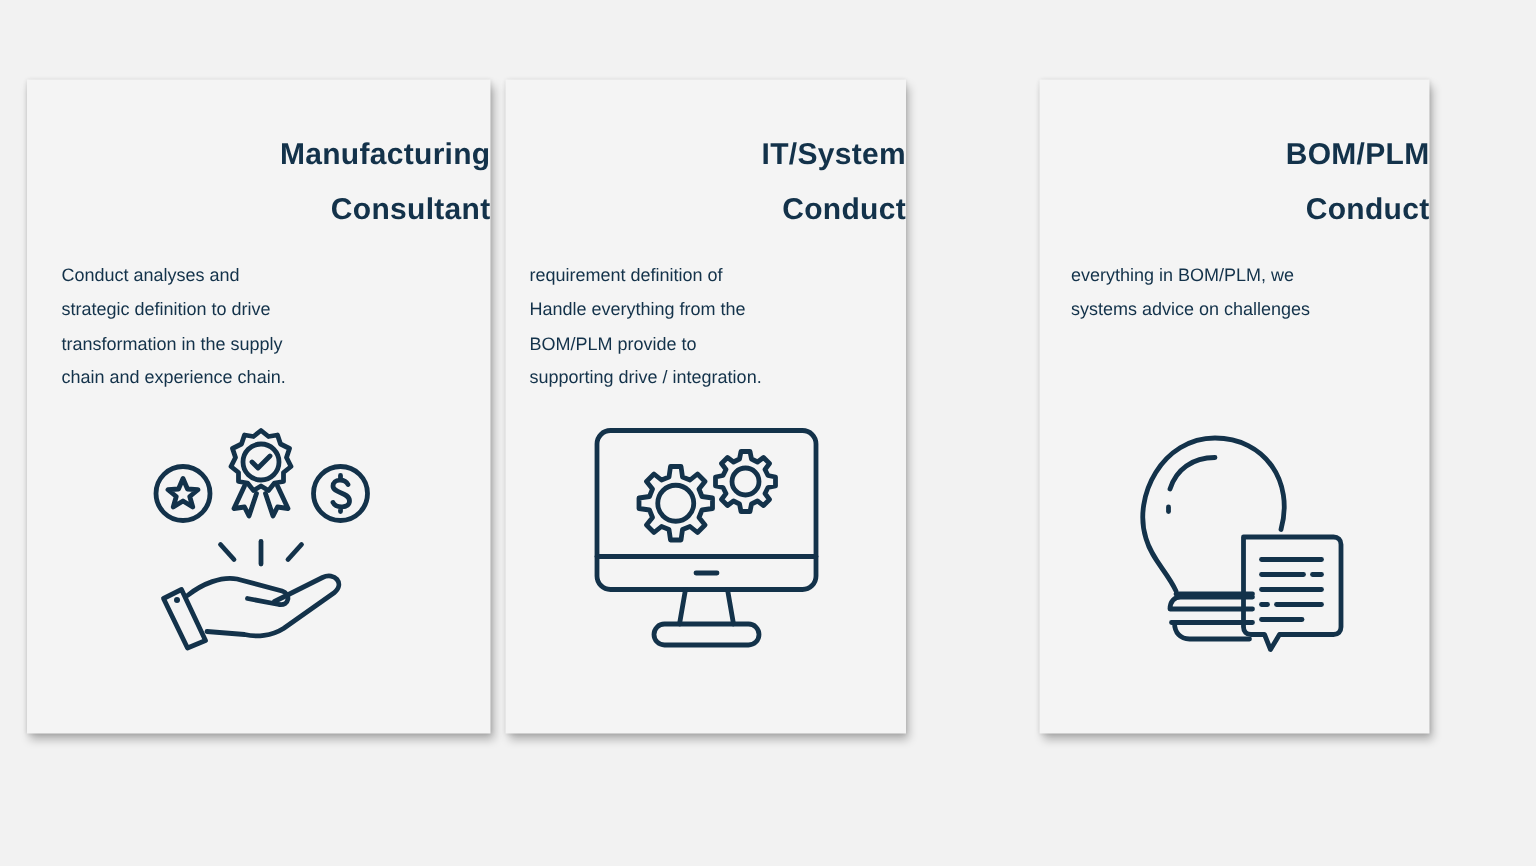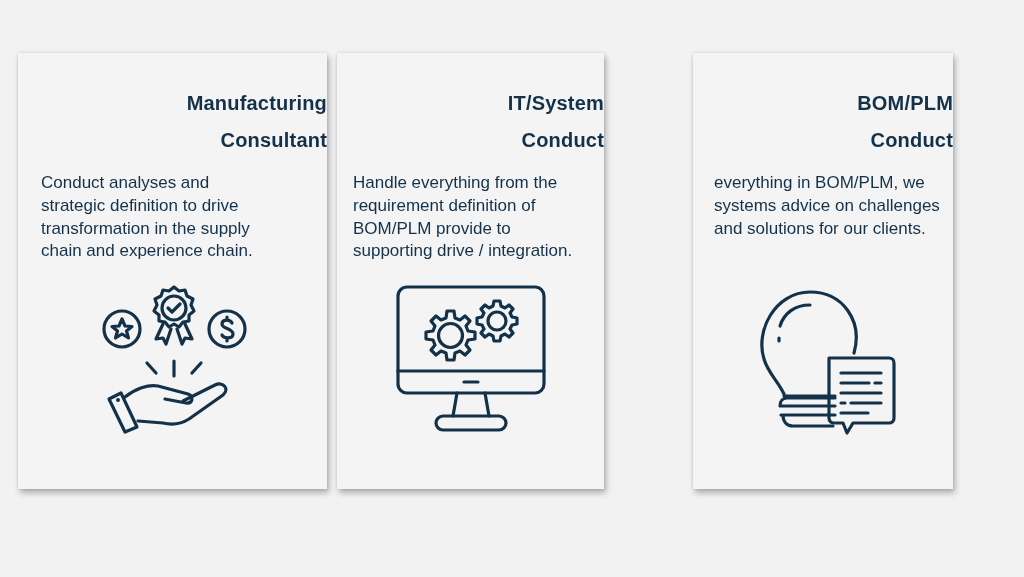--- a/index.html
+++ b/index.html
@@ -37,21 +37,21 @@
       line-height: 37px;
       font-weight: 700;
       color: #13324a;
       letter-spacing: 0.2px;
     }
     .card-title span { display: block; }
 
     .card-desc {
       position: absolute;
       top: 119px;
-      font-size: 17px;
+      font-size: 12px;
       line-height: 22.8px;
       color: #13324a;
       white-space: nowrap;
     }
     .card-1 .card-desc { left: 23px; }
     .card-2 .card-desc { left: 16px; }
     .card-3 .card-desc { left: 21px; }
     .card-desc span { display: block; }
 
     .card-icon {
@@ -111,22 +111,22 @@
     </svg>
   </div>
 </div>
 
 <div class="card card-2">
   <div class="card-title">
     <span>IT/System</span>
     <span>Conduct</span>
   </div>
   <div class="card-desc">
+    <span>requirement definition of</span>
     <span>Handle everything from the</span>
-    <span>requirement definition of</span>
     <span>BOM/PLM provide to</span>
     <span>supporting drive / integration.</span>
   </div>
   <div class="card-icon">
     <svg width="160" height="160" viewBox="0 0 160 160">
 
       <rect class="ico" x="7" y="6" width="146" height="106" rx="9"></rect>
       <line class="ico" x1="7" y1="90" x2="153" y2="90"></line>
       <line class="ico" x1="73" y1="101" x2="87" y2="101"></line>
 
@@ -143,21 +143,20 @@
 </div>
 
 <div class="card card-3">
   <div class="card-title">
     <span>BOM/PLM</span>
     <span>Conduct</span>
   </div>
   <div class="card-desc">
     <span>everything in BOM/PLM, we</span>
     <span>systems advice on challenges</span>
-    <span>and solutions for our clients.</span>
   </div>
   <div class="card-icon">
     <svg width="160" height="160" viewBox="0 0 160 160">
 
       <path class="ico" d="M41,113 C35,100 25,92 21,78 C12,50 32,11 67,11 C100,11 120,40 111,72"></path>
       <path class="ico" d="M67,24 C52,24 41,32 37,45"></path>
       <line class="ico" x1="36" y1="57" x2="36" y2="60"></line>
 
       <path class="ico" d="M41,115 L92,115 M37,125 C37,120 40,117 44,117 L92,117 M37,125 L92,125 M38,134 L92,134 M40,134 C40,141 44,145 50,145 L90,145"></path>
 

